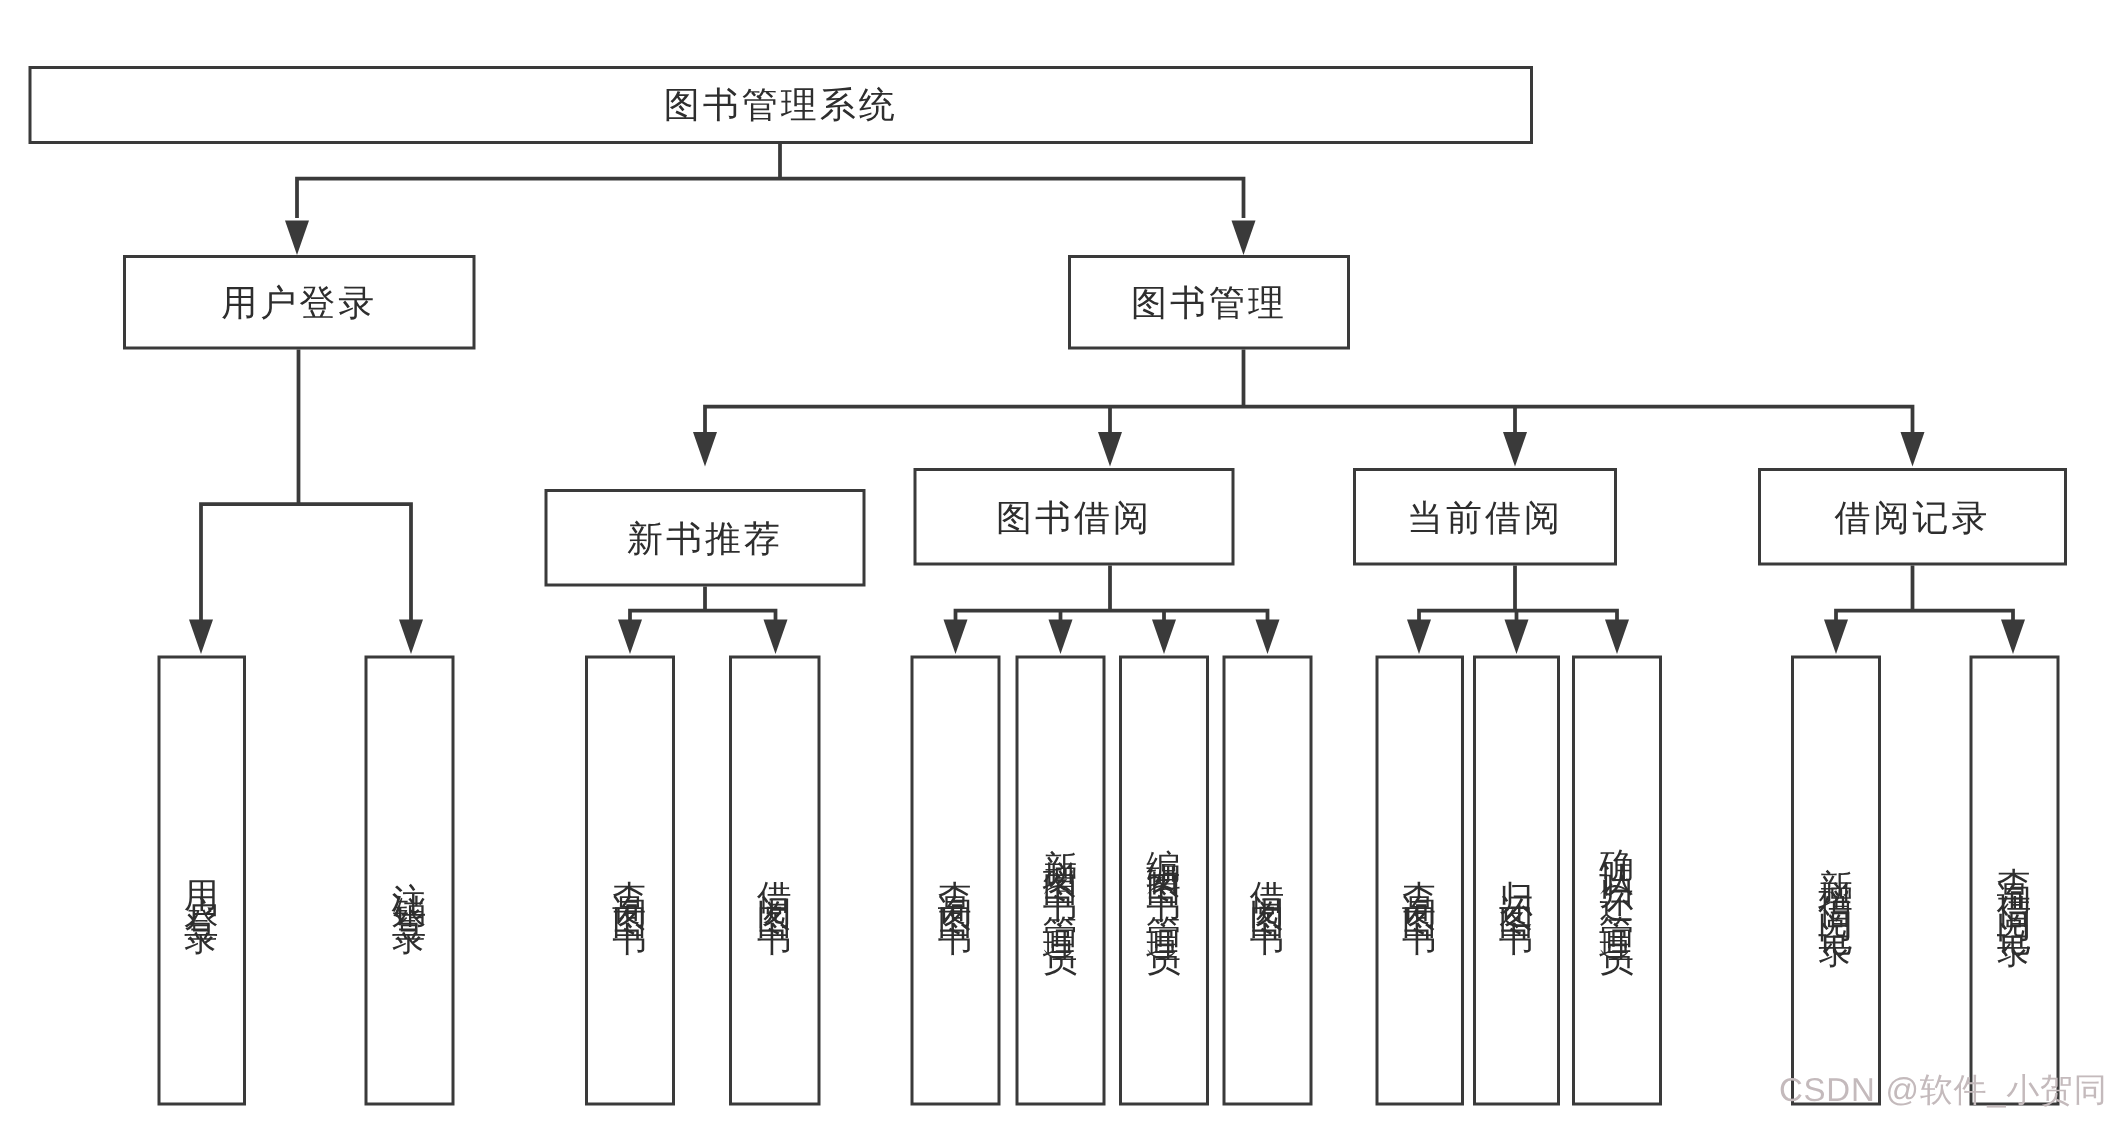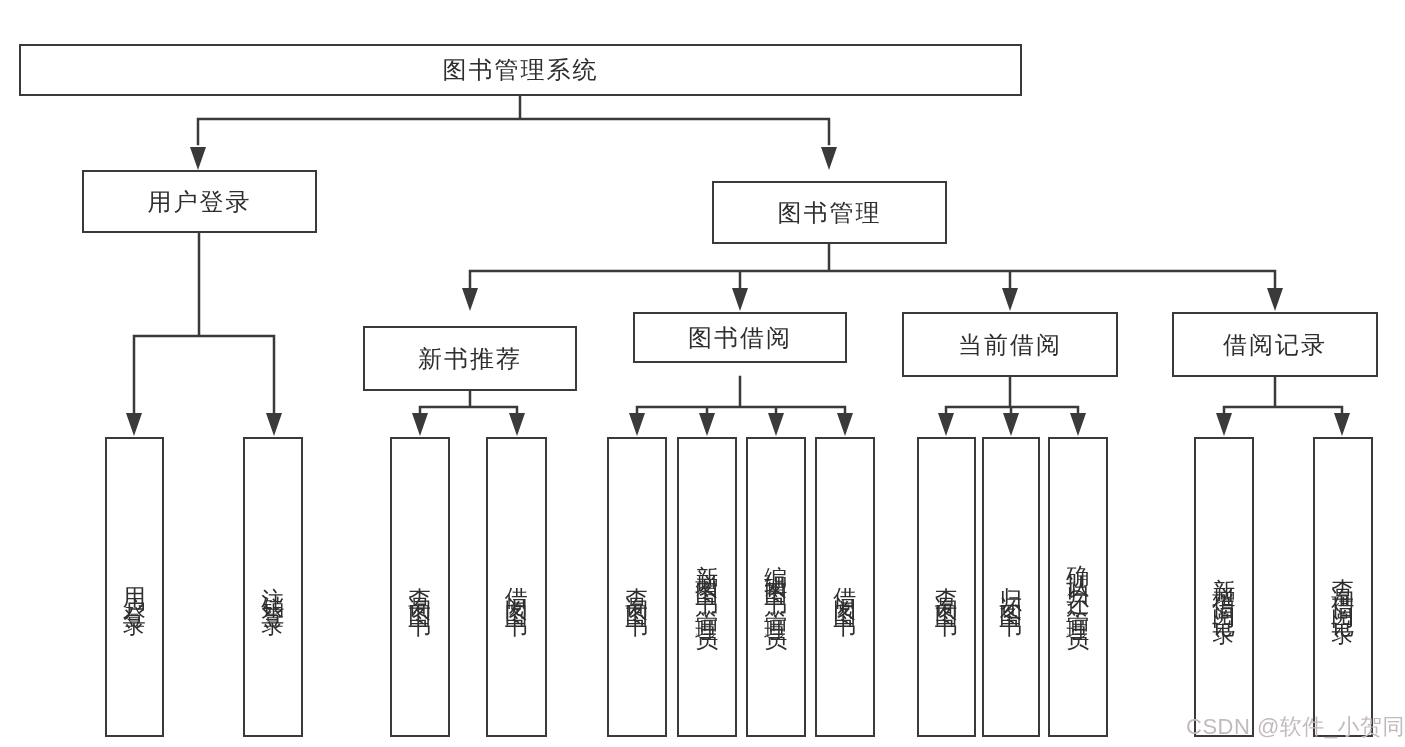--- a/index.html
+++ b/index.html
@@ -71,25 +71,25 @@
       <polygon points="1003,413 1019,413 1011,436"></polygon>
       <polygon points="1070,413 1086,413 1078,436"></polygon>
       <polygon points="1216,413 1232,413 1224,436"></polygon>
       <polygon points="1334,413 1350,413 1342,436"></polygon>
     </g>
   </svg>
 
   <div class="box hbox" style="left:19px;top:16px;width:1003px;height:52px;margin-top:28px;">图书管理系统</div>
 
   <div class="box hbox" style="left:82px;top:170px;width:235px;height:63px;">用户登录</div>
-  <div class="box hbox" style="left:712px;top:170px;width:235px;height:63px;margin-top:11px;">图书管理</div>
+  <div class="box hbox" style="left:712px;top:170px;width:188px;height:63px;">图书管理</div>
 
   <div class="box hbox" style="left:363px;top:326px;width:214px;height:65px;">新书推荐</div>
-  <div class="box hbox" style="left:633px;top:312px;width:214px;height:51px;">图书借阅</div>
-  <div class="box hbox" style="left:902px;top:312px;width:216px;height:65px;">当前借阅</div>
+  <div class="box hbox" style="left:609px;top:312px;width:214px;height:65px;">图书借阅</div>
+  <div class="box hbox" style="left:902px;top:312px;width:176px;height:65px;">当前借阅</div>
   <div class="box hbox" style="left:1172px;top:312px;width:206px;height:65px;">借阅记录</div>
 
   <div class="box vbox" style="left:105px;top:437px;width:59px;height:300px;">
     <span class="vtext">用户登录</span>
   </div>
   <div class="box vbox" style="left:243px;top:437px;width:60px;height:300px;">
     <span class="vtext">注销登录</span>
   </div>
 
   <div class="box vbox" style="left:390px;top:437px;width:60px;height:300px;">

